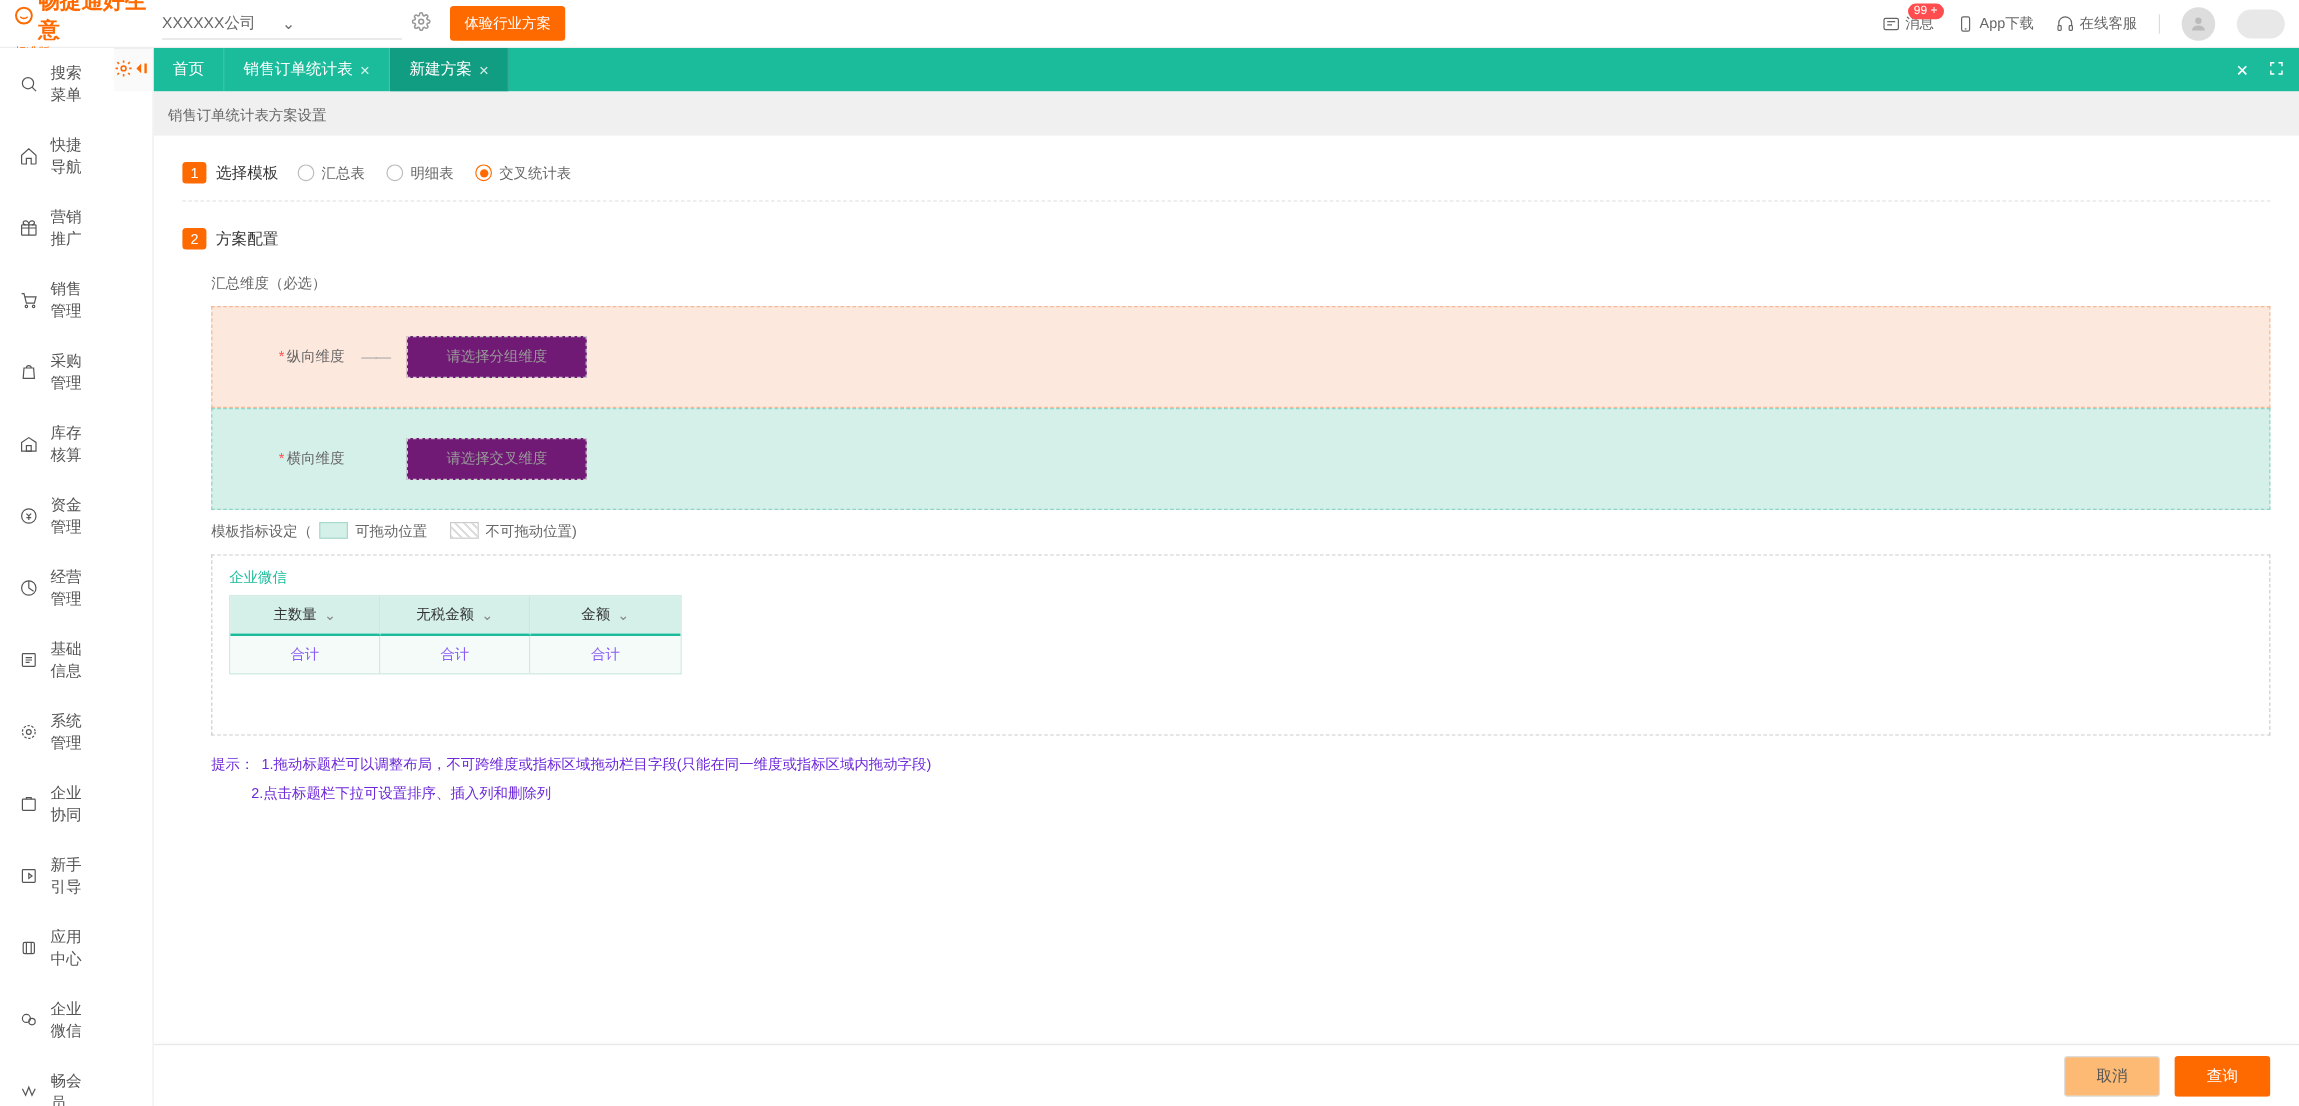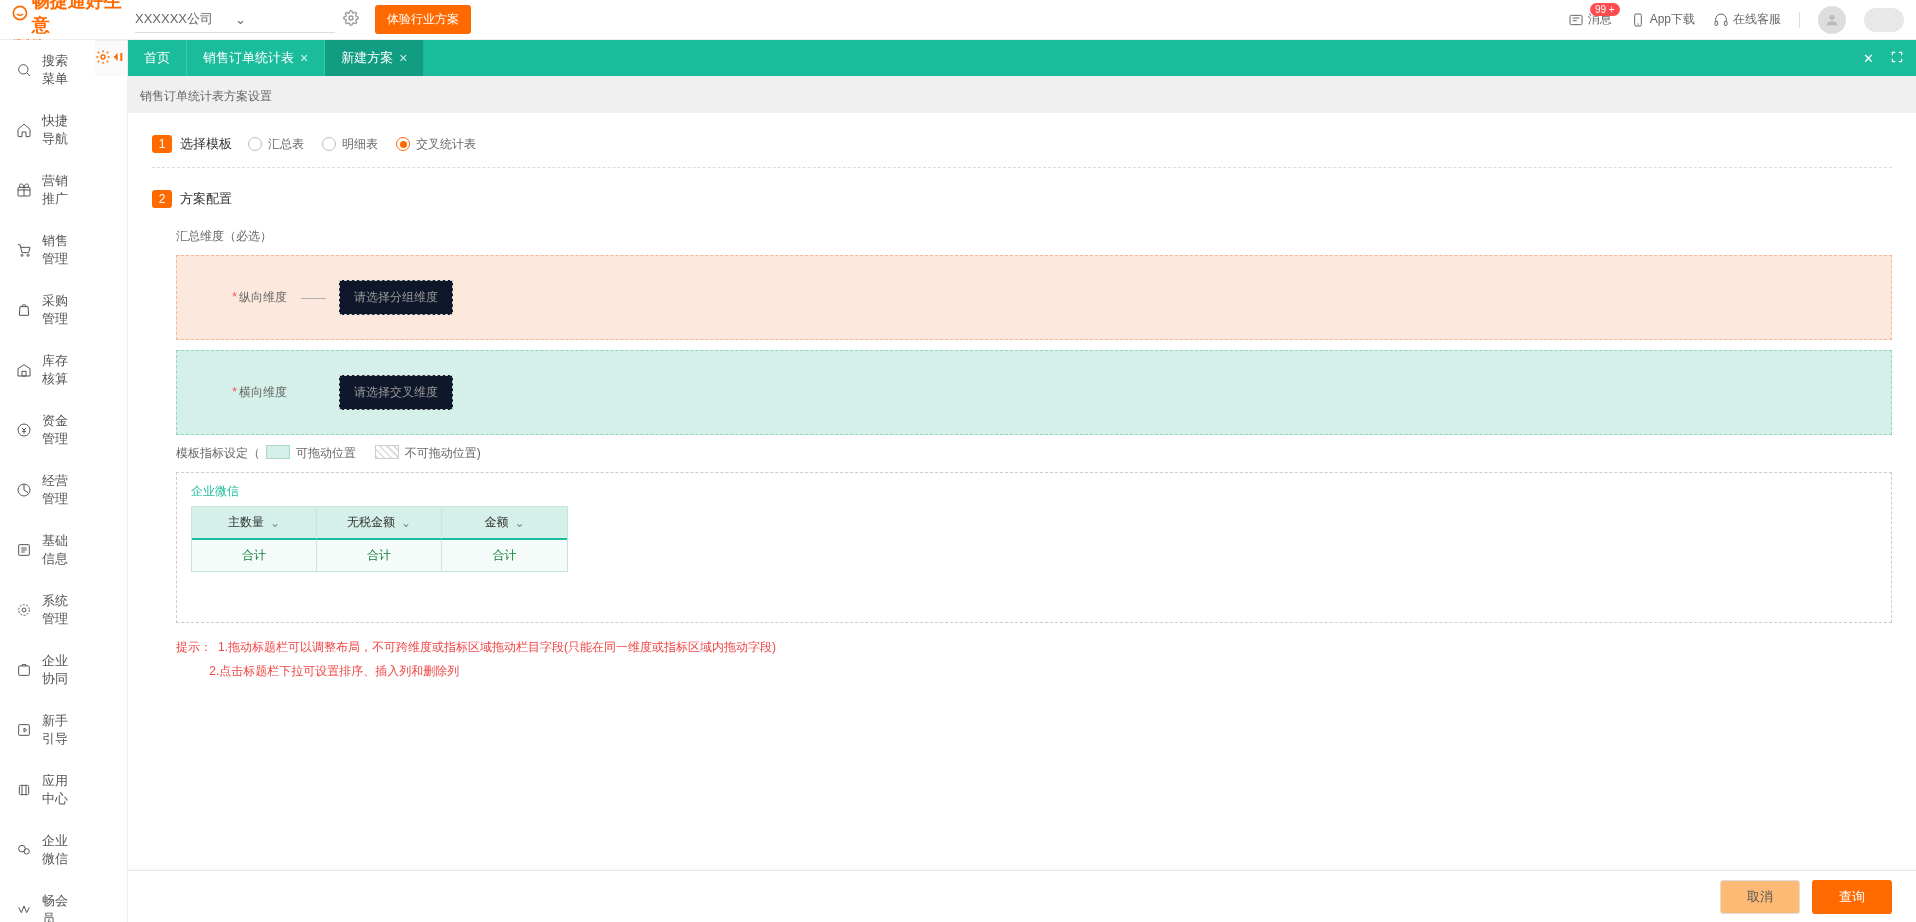--- a/index.html
+++ b/index.html
@@ -57,43 +57,43 @@
     
     .radio-group { display: flex; gap: 18px; }
     .radio-item { display: flex; align-items: center; gap: 6px; cursor: pointer; font-size: 12px; color: #666; }
     .radio-circle { width: 14px; height: 14px; border: 1px solid #bbb; border-radius: 50%; display: inline-flex; align-items: center; justify-content: center; }
     .radio-circle.checked { border-color: #ff6a00; }
     .radio-circle.checked::after { content: ''; width: 7px; height: 7px; background: #ff6a00; border-radius: 50%; }
     
     .sub-section { margin-left: 24px; }
     .sub-title { font-size: 12px; color: #666; margin: 6px 0 10px; }
     
-    .dim-box { border: 1px dashed #f5b896; background: #fce8dc; padding: 24px 40px; margin-bottom: 10px; display: flex; align-items: center; }
+    .dim-box { border: 1px dashed #f5b896; background: #fce8dc; padding: 24px 40px; display: flex; align-items: center; }
     .dim-box.green { border-color: #8fd4c4; background: #d5efe9; }
     .dim-label { color: #666; font-size: 12px; min-width: 70px; text-align: right; }
     .dim-label .req { color: #ff4d4f; margin-right: 2px; }
     .dash { color: #aaa; margin: 0 14px; letter-spacing: -1px; }
-    .dim-input { border: 1px dashed #ccc; background: #0f172a; padding: 8px 14px; min-width: 110px; color: #999; font-size: 12px; cursor: pointer; }
+    .dim-input { border: 1px dashed #ccc; background: #701a75; padding: 8px 32px; min-width: 110px; color: #999; font-size: 12px; cursor: pointer; }
     
     .legend-row { font-size: 12px; color: #666; margin: 10px 0; display: flex; align-items: flex-start; gap: 6px; }
     .swatch { width: 24px; height: 14px; display: inline-block; }
     .swatch.draggable { background: #d5efe9; border: 1px solid #a8d9ce; }
     .swatch.fixed { background: repeating-linear-gradient(45deg, #ddd, #ddd 2px, #fff 2px, #fff 5px); border: 1px solid #ccc; }
     
     .stat-area { border: 1px dashed #ccc; padding: 10px 14px 50px; }
     .stat-title { color: #1abc9c; font-size: 12px; margin-bottom: 6px; }
     .stat-table { display: inline-block; border: 1px solid #c5e5de; }
     .stat-header-row, .stat-body-row { display: flex; }
     .stat-cell { width: 125px; padding: 7px 8px; font-size: 12px; text-align: center; border-right: 1px solid #c5e5de; display: flex; align-items: center; justify-content: center; gap: 6px; }
     .stat-cell:last-child { border-right: none; }
     .stat-header-row .stat-cell { background: #d5efe9; color: #333; border-bottom: 2px solid #1abc9c; cursor: pointer; }
-    .stat-body-row .stat-cell { background: #f4fbf9; color: #15803d; }
+    .stat-body-row .stat-cell { background: #f4fbf9; color: #8b5cf6; }
     .cell-chevron { color: #888; }
     
-    .hints { margin-top: 12px; font-size: 12px; color: #ef4444; line-height: 2; }
+    .hints { margin-top: 12px; font-size: 12px; color: #6d28d9; line-height: 2; }
     .hint-label { margin-right: 6px; }
     
     
     .save-row { padding: 14px 24px; background:#f0f0f0; display: flex; align-items: center; }
     .checkbox { width: 14px; height: 14px; border: 1px solid #bbb; border-radius: 2px; margin-right: 6px; display: inline-block; }
     .save-text { font-size: 12px; color: #666; }
 
     
     .action-bar { height: 52px; background: #fff; border-top: 1px solid #e8e8e8; display: flex; align-items: center; justify-content: flex-end; padding: 0 24px; gap: 12px; box-shadow: 0 -1px 4px rgba(0,0,0,0.04); }
     .btn { padding: 7px 26px; border-radius: 3px; font-size: 13px; cursor: pointer; border: 1px solid transparent; }

